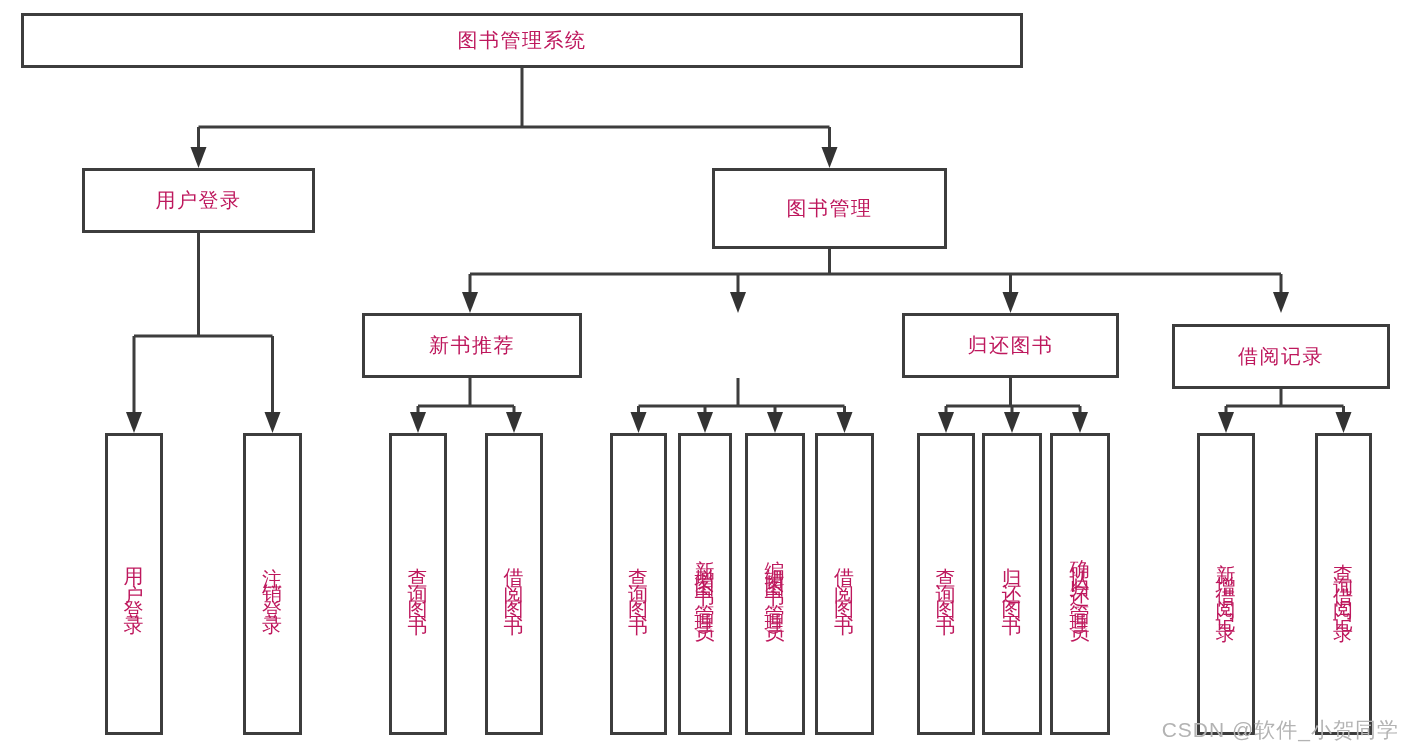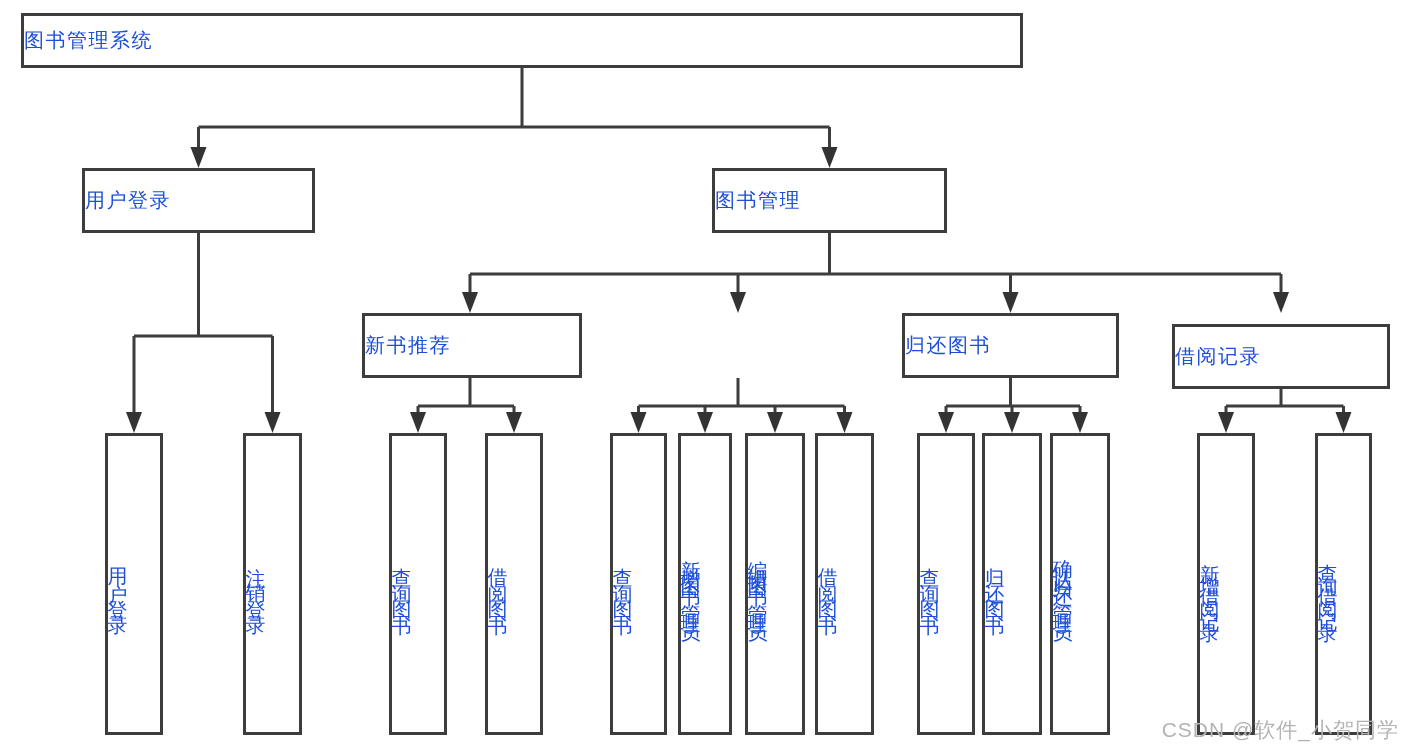--- a/index.html
+++ b/index.html
@@ -3,22 +3,22 @@
 <meta charset="utf-8">
 <style>
   html,body { margin:0; padding:0; background:#ffffff; }
   .stage {
     position:relative; width:1405px; height:747px; background:#ffffff;
     font-family:"Liberation Sans", sans-serif; overflow:hidden;
   }
   .wires { position:absolute; left:0; top:0; width:1405px; height:747px; z-index:0; }
   .node {
     position:absolute; box-sizing:border-box; background:#ffffff;
-    border:3px solid #3d3d3d; color:#1d4ed8; z-index:1;
-    display:flex; align-items:center; justify-content:flex-start;
+    border:3px solid #3d3d3d; color:#be185d; z-index:1;
+    display:flex; align-items:center; justify-content:center;
   }
   .h { font-size:20px; letter-spacing:1.5px; white-space:nowrap; }
   .v span {
     writing-mode:vertical-rl; text-orientation:mixed;
     font-size:20px; letter-spacing:16px; line-height:1;
   }
   .v.mid span   { letter-spacing:12px; }
   .v.tight span { letter-spacing:9px; }
   .watermark {
     position:absolute; right:6px; bottom:3px; z-index:2;
@@ -63,21 +63,21 @@
     </g>
   </svg>
 
   <div class="node h" style="left:21px;top:13px;width:1002px;height:55px">
     <span>图书管理系统</span>
   </div>
 
   <div class="node h" style="left:82px;top:168px;width:233px;height:65px">
     <span>用户登录</span>
   </div>
-  <div class="node h" style="left:712px;top:168px;width:235px;height:65px">
+  <div class="node h" style="left:712px;top:168px;width:235px;height:81px">
     <span>图书管理</span>
   </div>
 
   <div class="node h" style="left:362px;top:313px;width:220px;height:65px">
     <span>新书推荐</span>
   </div>
   <div class="node h" style="left:902px;top:313px;width:217px;height:65px">
     <span>归还图书</span>
   </div>
   <div class="node h" style="left:1172px;top:324px;width:218px;height:65px">

